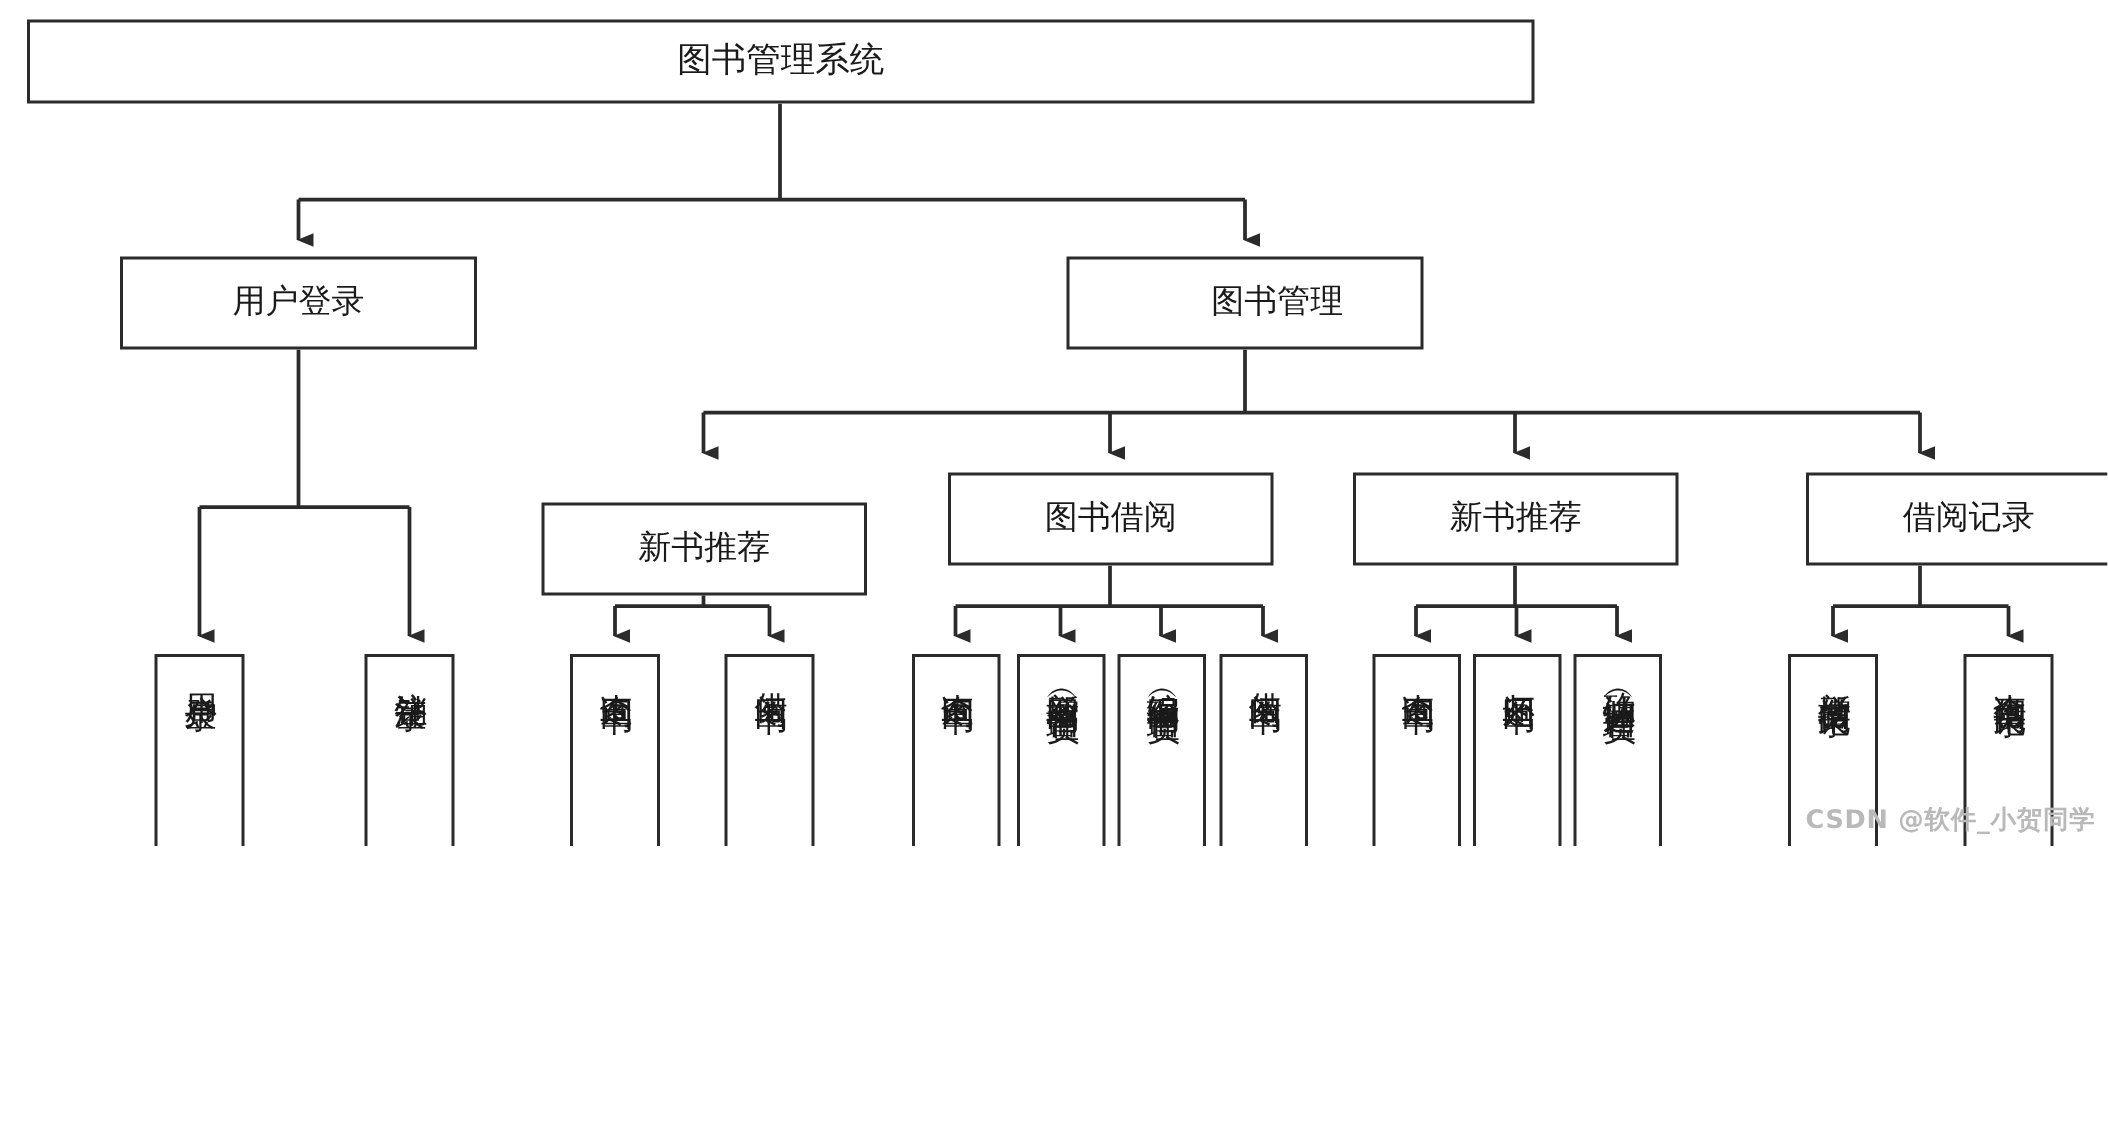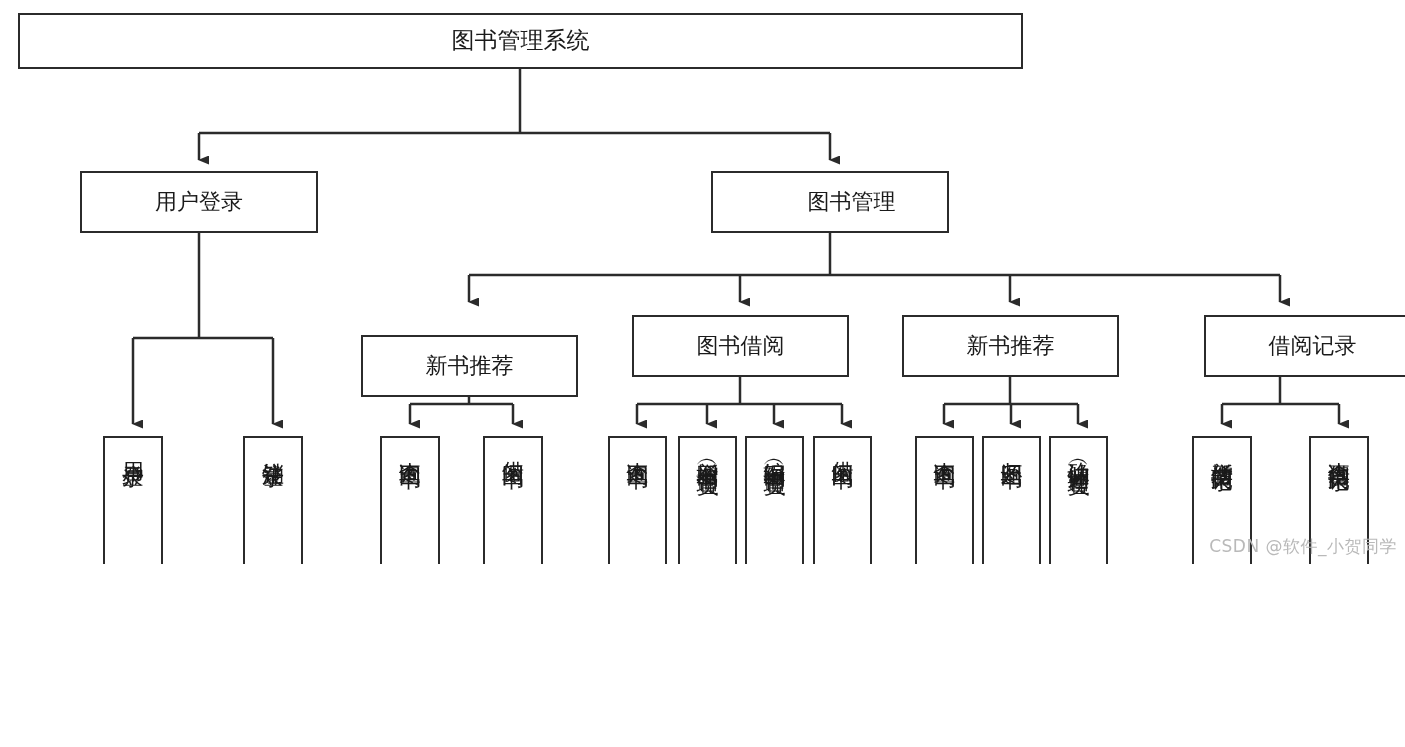--- a/index.html
+++ b/index.html
@@ -58,20 +58,21 @@
   #watermark {
     position: absolute;
     right: 8px;
     bottom: 6px;
     font-size: 17px;
     color: #b9b9b9;
     letter-spacing: 0.5px;
     z-index: 5;
     white-space: nowrap;
     pointer-events: none;
+    font-weight: bold;
   }
 </style>
 </head>
 <body>
 
 <div id="diagram-root">
 
   <svg id="edges" viewBox="0 0 1405 747" width="1405" height="747" xmlns="http://www.w3.org/2000/svg">
     <defs>
       <marker id="arrowhead" markerWidth="9" markerHeight="11" refX="4.5" refY="10" orient="auto" markerUnits="userSpaceOnUse">

